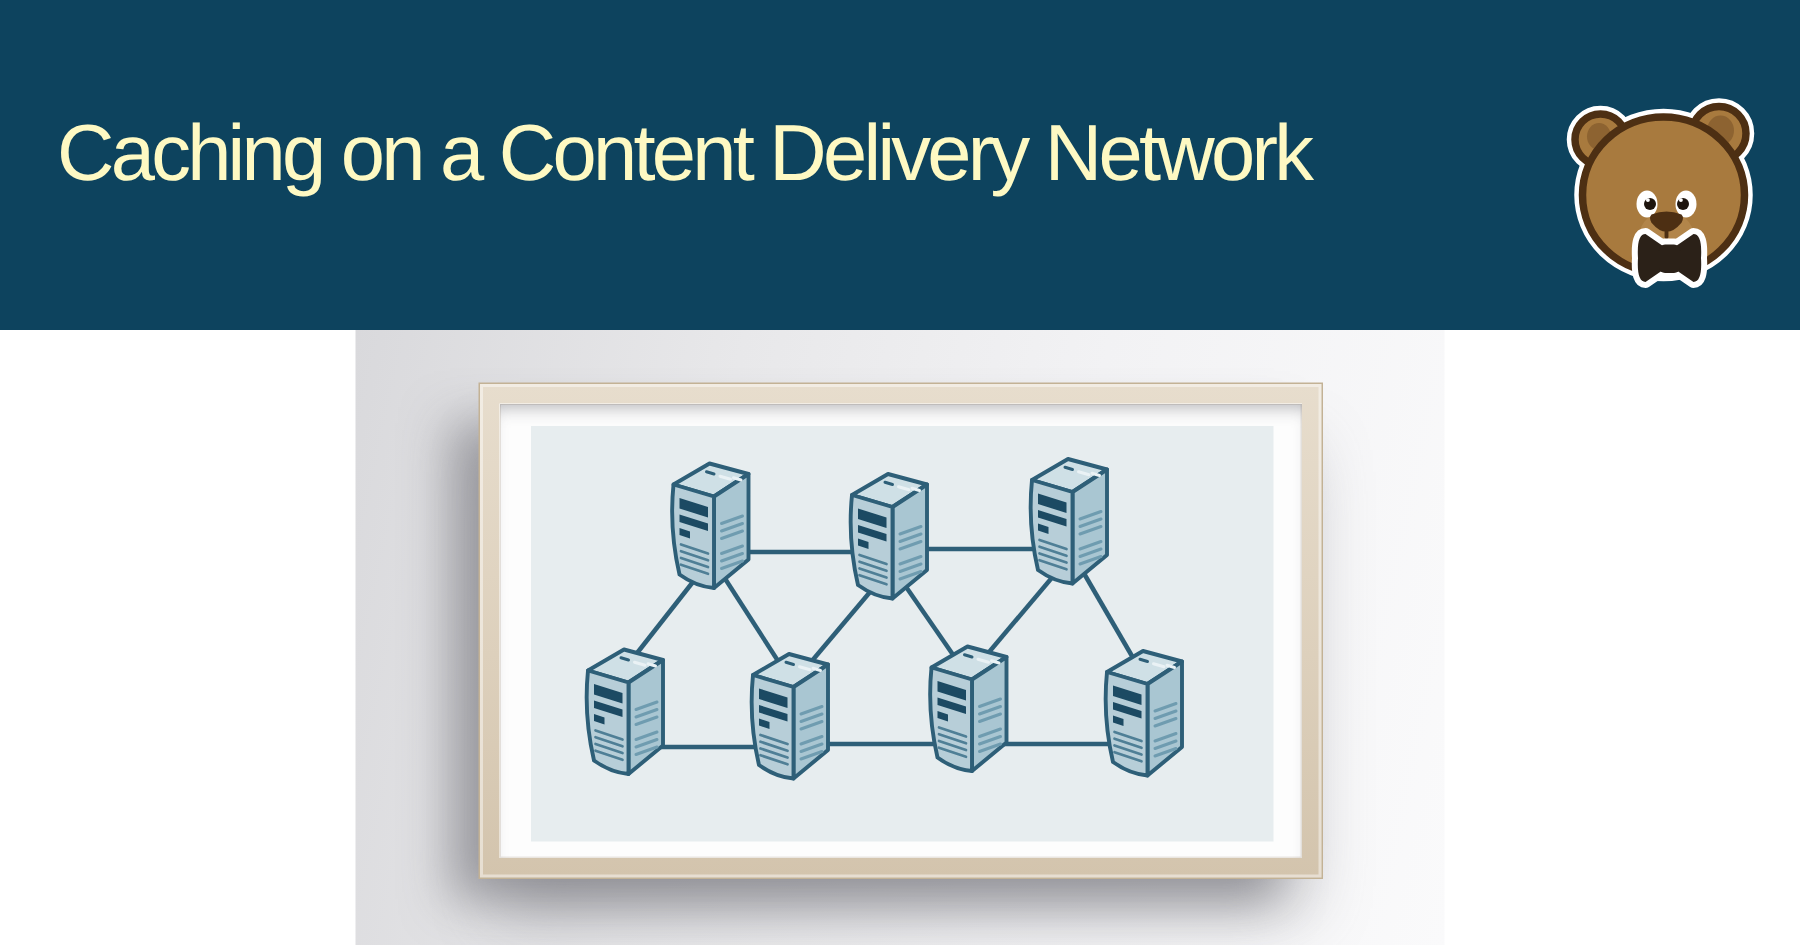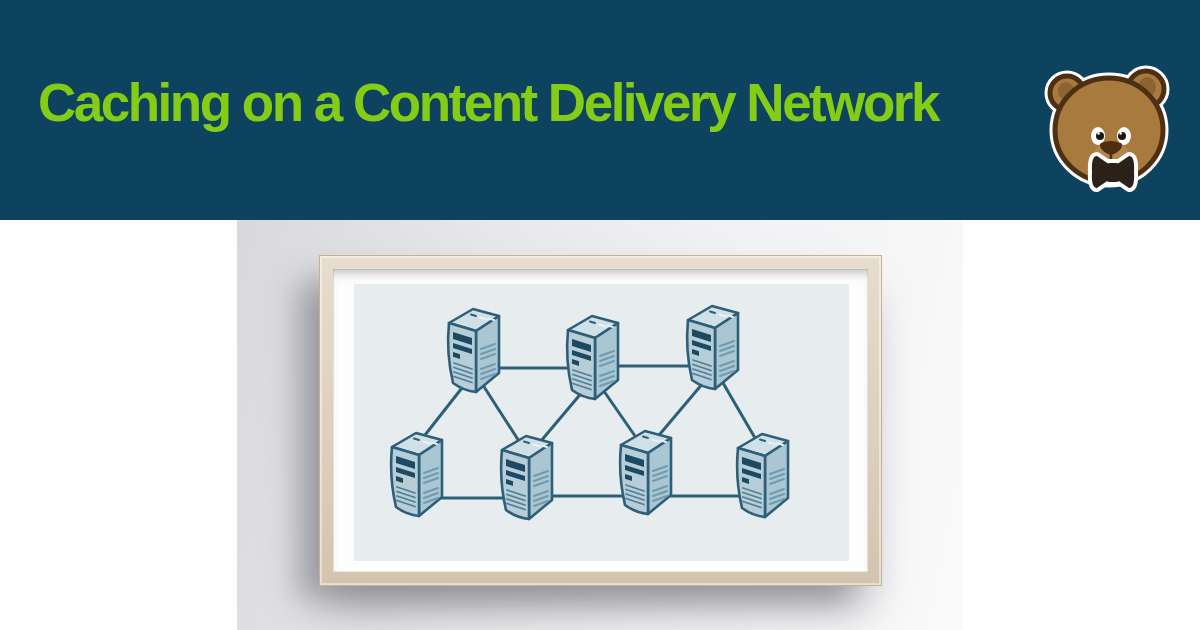--- a/index.html
+++ b/index.html
@@ -1,21 +1,21 @@
 <!DOCTYPE html>
 <html><head>
 <meta charset="utf-8">
 <style>
   html,body{margin:0;padding:0;background:#ffffff;}
   .card{position:relative;width:1200px;height:630px;overflow:hidden;background:#ffffff;
         font-family:"Liberation Sans",sans-serif;}
   
   .band{position:absolute;left:0;top:0;width:1200px;height:220px;background:#0d435e;}
-  .band h1{position:absolute;left:38px;top:74px;margin:0;color:#84cc16;
-           font-size:53px;line-height:58px;font-weight:bold;letter-spacing:-2.5px;white-space:nowrap;}
+  .band h1{position:absolute;left:38px;top:74px;margin:0;color:#fef9c3;
+           font-size:53px;line-height:58px;font-weight:normal;letter-spacing:-2.5px;white-space:nowrap;}
   .bear{position:absolute;left:1041px;top:56px;width:130px;height:138px;}
   
   .photo{position:absolute;left:237px;top:220px;width:726px;height:410px;
          background:linear-gradient(102deg,#d9d9dc 0%,#e8e8ea 32%,#f2f2f4 62%,#fafafb 100%);}
   .frame{position:absolute;left:82px;top:35px;width:563px;height:331px;box-sizing:border-box;
          background:linear-gradient(180deg,#e7ddcd 0%,#ddd0bc 55%,#d3c4ad 100%);
          border:1px solid #c3b295;
          box-shadow:-26px 20px 30px -6px rgba(98,98,106,.50),0 32px 42px -12px rgba(98,98,106,.38),
                     inset 0 0 0 2px rgba(255,255,255,.45);}
   .mat{position:absolute;left:13px;right:13px;top:13px;bottom:13px;background:#fdfdfd;

